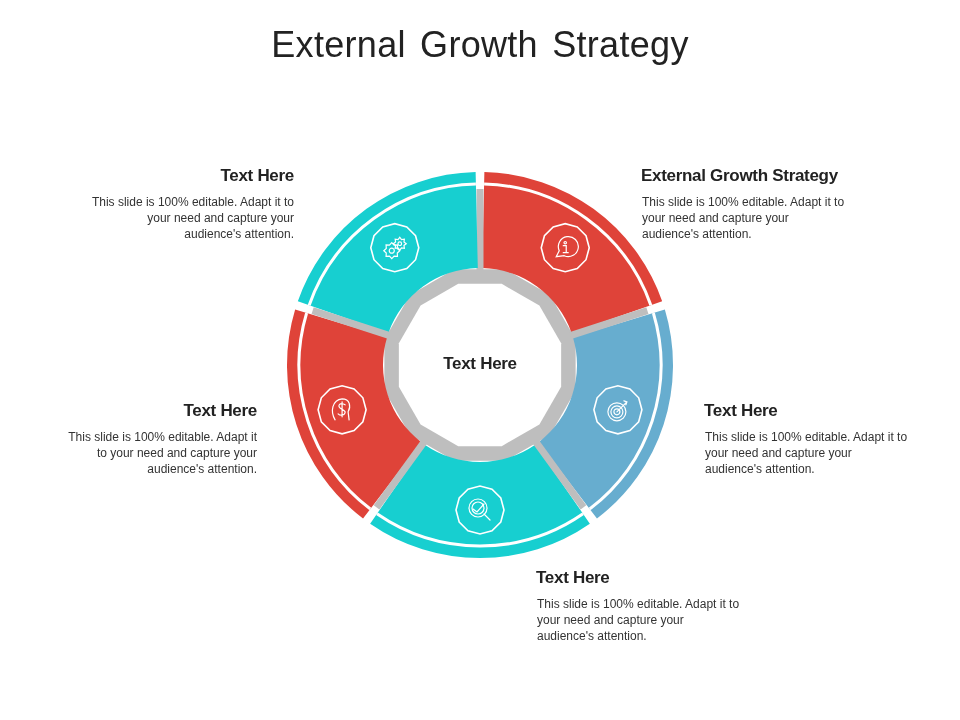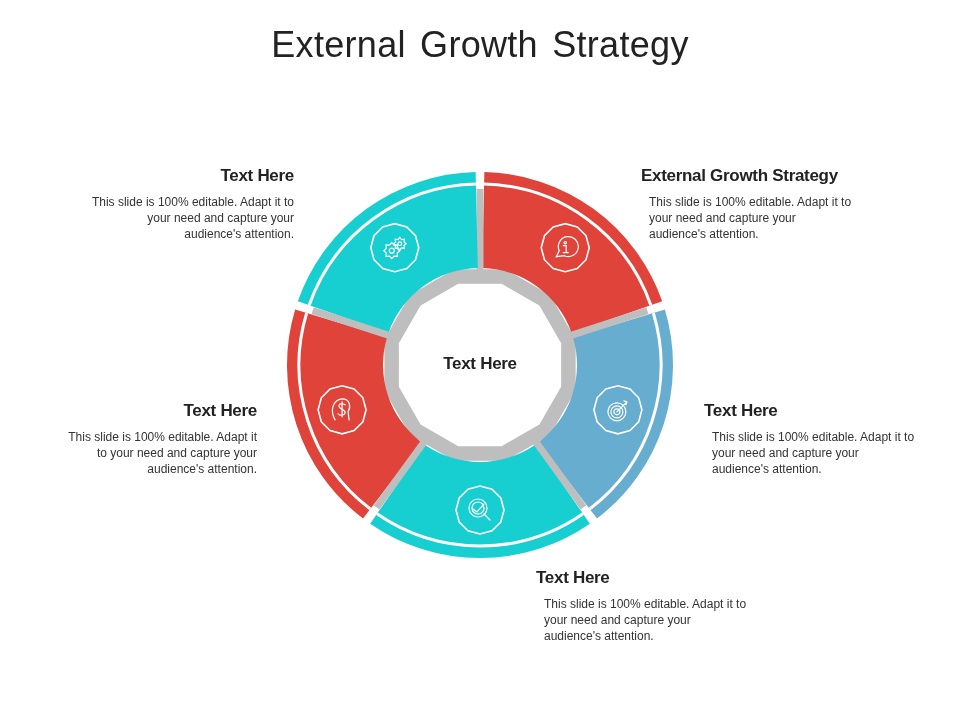--- a/index.html
+++ b/index.html
@@ -1,20 +1,20 @@
 <!DOCTYPE html>
 <html><head>
 <meta charset="utf-8">
 <style>
   html, body { margin: 0; padding: 0; background: #ffffff; }
   body { width: 960px; height: 720px; position: relative; overflow: hidden; font-family: "Liberation Sans", sans-serif; }
   .title { position: absolute; top: 24px; left: 0; width: 960px; text-align: center; font-size: 36px; color: #222222; letter-spacing: 0.3px; word-spacing: 4px; }
   .block { position: absolute; width: 230px; }
   .block h3 { margin: 0 0 8px 0; font-size: 17px; font-weight: bold; color: #222222; letter-spacing: -0.3px; }
-  .block p { margin: 8px; font-size: 12px; line-height: 16px; color: #333333; }
+  .block p { margin: 1px; font-size: 12px; line-height: 16px; color: #333333; }
   .right-align { text-align: right; }
   #diagram { position: absolute; left: 0; top: 0; }
   .center-label { position: absolute; left: 400px; top: 354px; width: 160px; text-align: center; font-size: 17px; font-weight: bold; color: #222222; letter-spacing: -0.3px; }
 </style>
 </head>
 <body>
 
 <div class="title">External Growth Strategy</div>
 
 <svg id="diagram" width="960" height="720" viewBox="0 0 960 720">

